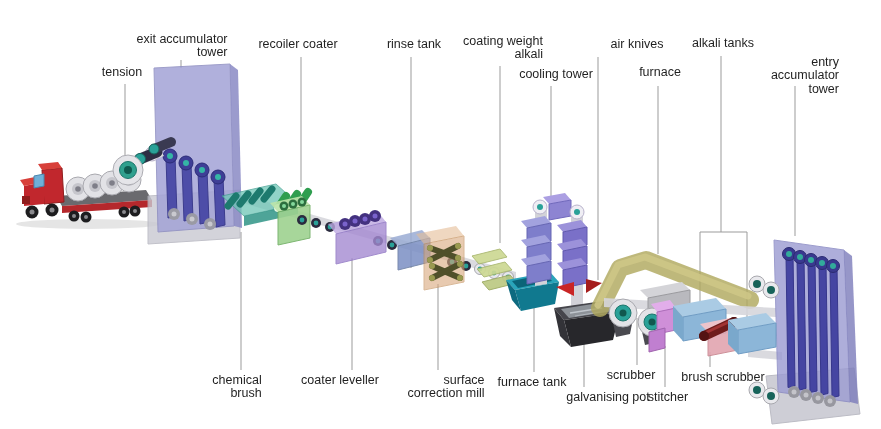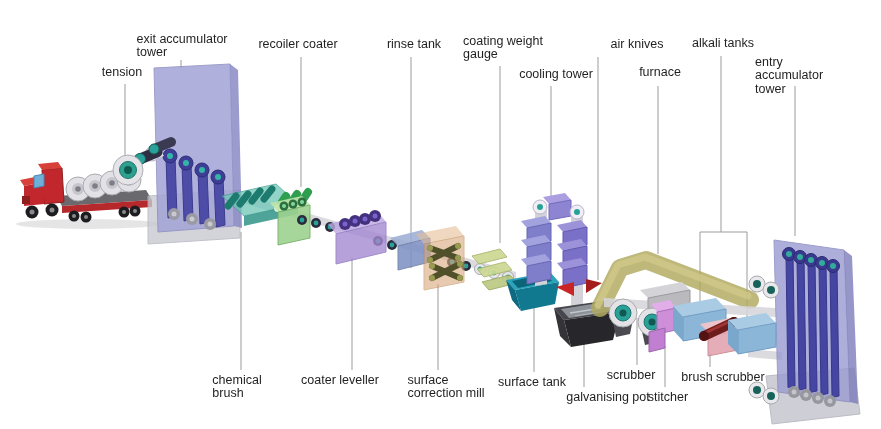--- a/index.html
+++ b/index.html
@@ -1,19 +1,19 @@
 <!DOCTYPE html>
 <html><head>
 <meta charset="utf-8">
 <style>
   html,body{margin:0;padding:0;background:#fff;}
   .stage{position:relative;width:881px;height:429px;background:#fff;overflow:hidden;
          font-family:"Liberation Sans",sans-serif;}
   .stage svg{position:absolute;left:0;top:0;}
-  .label{position:absolute;transform:translateX(-50%);white-space:pre-line;text-align:left;
+  .label{position:absolute;transform:translateX(-50%);white-space:pre-line;text-align:right;
          font-size:12.5px;line-height:1.06;color:#1f1f1f;font-family:"Liberation Sans",sans-serif;}
 </style>
 </head>
 <body>
 
 <div class="stage">
 
 <svg width="881" height="429" viewBox="0 0 881 429">
 
   <g stroke="#9b9b9b" stroke-width="1">
@@ -369,31 +369,31 @@
   </g>
 
 </svg>
 
 <div class="label" style="left:122px;top:66px">tension</div>
 <div class="label" style="left:182px;top:33px">exit accumulator
 tower</div>
 <div class="label" style="left:298px;top:38px">recoiler coater</div>
 <div class="label" style="left:414px;top:38px">rinse tank</div>
 <div class="label" style="left:503px;top:35px">coating weight
-gauge</div>
+alkali</div>
 <div class="label" style="left:637px;top:38px">air knives</div>
 <div class="label" style="left:556px;top:68px">cooling tower</div>
 <div class="label" style="left:660px;top:66px">furnace</div>
 <div class="label" style="left:723px;top:37px">alkali tanks</div>
 <div class="label" style="left:797px;top:56px">entry accumulator
 tower</div>
 <div class="label" style="left:237px;top:374px">chemical
 brush</div>
 <div class="label" style="left:340px;top:374px">coater leveller</div>
 <div class="label" style="left:446px;top:374px">surface
 correction mill</div>
-<div class="label" style="left:532px;top:376px">surface tank</div>
+<div class="label" style="left:532px;top:376px">furnace tank</div>
 <div class="label" style="left:608px;top:391px">galvanising pot</div>
 <div class="label" style="left:631px;top:369px">scrubber</div>
 <div class="label" style="left:668px;top:391px">stitcher</div>
 <div class="label" style="left:723px;top:371px">brush scrubber</div>
 
 </div>
 
 </body></html>

